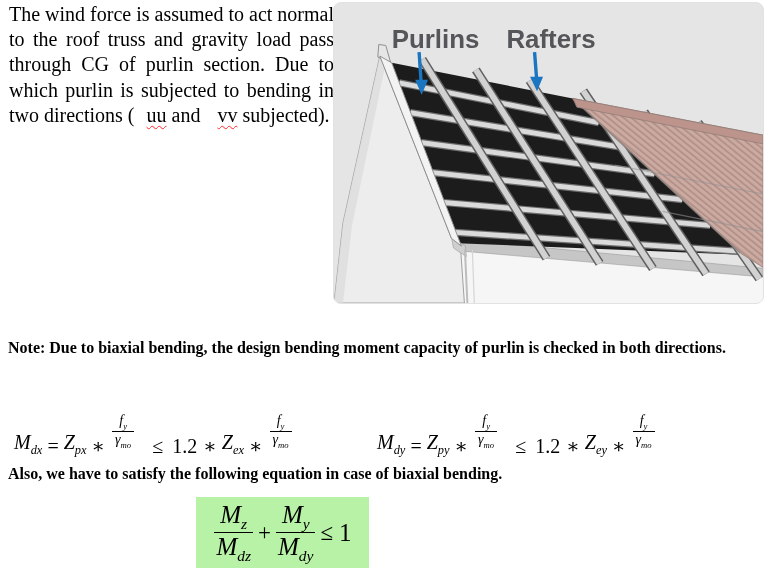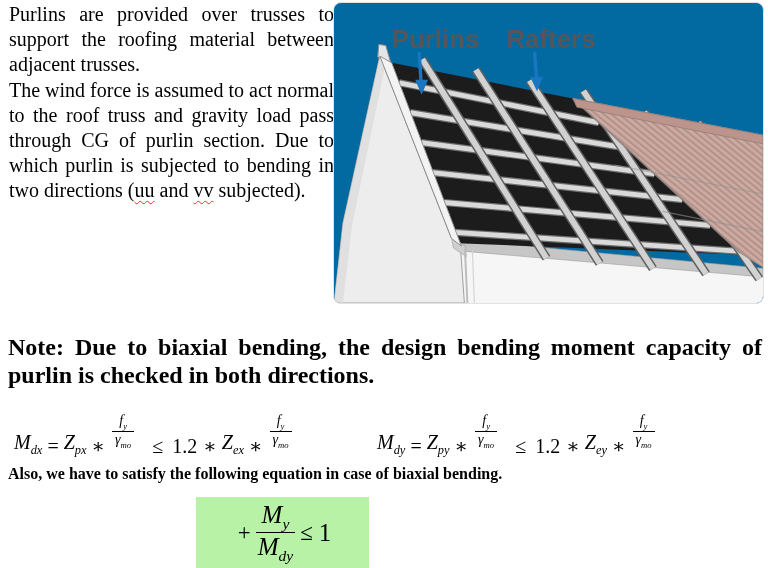--- a/index.html
+++ b/index.html
@@ -11,31 +11,32 @@
   
   .para-block{
     position:absolute;left:9px;top:2px;width:325px;
     font-size:20px;line-height:25.2px;
   }
   .para-block p{margin:0;text-align:justify;}
   .sp{
     text-decoration:underline;text-decoration-style:wavy;
     text-decoration-color:#ff2a2a;text-decoration-thickness:1px;
     text-underline-offset:3px;
+    margin-left:12px;
   }
   
   .figure{
     position:absolute;left:333px;top:2px;width:429px;height:300px;
-    border:1.5px solid #e2e2e2;border-radius:8px;background:#0369a1;overflow:hidden;
+    border:1.5px solid #e2e2e2;border-radius:8px;background:#e5e5e5;overflow:hidden;
   }
   .figure svg{display:block;width:429px;height:300px;}
   
   .note{
     position:absolute;left:8px;top:334px;width:754px;
-    font-weight:bold;font-size:24px;line-height:27.6px;text-align:justify;
+    font-weight:bold;font-size:16px;line-height:27.6px;text-align:justify;
   }
   .also{
     position:absolute;left:8px;top:465px;
     font-weight:bold;font-size:16px;white-space:nowrap;
   }
   
   .formula{
     position:absolute;top:398px;height:60px;
     display:flex;align-items:flex-end;
     font-size:20px;
@@ -62,21 +63,20 @@
   .gfrac{display:inline-flex;flex-direction:column;align-items:center;line-height:1.1;margin:0 1px;}
   .gfrac .num{padding:0 2px;}
   .gfrac .den{border-top:1.7px solid #000;padding:0 2px;}
   .green-box .op{font-size:23px;padding:0 4px;}
   .green-box .rhs{font-style:normal;padding-left:2px;}
 </style>
 </head>
 <body>
 
 <div class="para-block">
-  <p class="jp"><span>Purlins are provided over trusses to support the roofing material between adjacent trusses.</span></p>
   <p class="jp"><span>The wind force is assumed to act normal to the roof truss and gravity load pass through CG of purlin section. Due to which purlin is subjected to bending in two directions (</span><span class="sp">uu</span><span> and </span><span class="sp">vv</span><span> subjected).</span></p>
 </div>
 
 <div class="figure">
   <svg viewBox="0 0 431 311" width="429" height="300" preserveAspectRatio="none">
     <defs>
       <pattern id="tileStripes" width="5" height="5" patternUnits="userSpaceOnUse" patternTransform="rotate(-50)">
         <rect width="5" height="5" fill="#cbaaa2"></rect>
         <rect width="1.7" height="5" fill="#b08e86"></rect>
       </pattern>
@@ -191,20 +191,24 @@
   <span class="op">∗</span>
   <span class="frac">
     <span class="num var"><span>f</span><sub>y</sub></span>
     <span class="den var"><span>γ</span><sub>mo</sub></span>
   </span>
 </div>
 
 <div class="also">Also, we have to satisfy the following equation in case of biaxial bending.</div>
 
 <div class="green-box" style="background: rgb(183, 242, 166);">
+  <span class="gfrac">
+    <span class="num"><span>M</span><sub>z</sub></span>
+    <span class="den"><span>M</span><sub>dz</sub></span>
+  </span>
   <span class="op">+</span>
   <span class="gfrac">
     <span class="num"><span>M</span><sub>y</sub></span>
     <span class="den"><span>M</span><sub>dy</sub></span>
   </span>
   <span class="op">≤</span>
   <span class="rhs">1</span>
 </div>
 
 </body></html>

